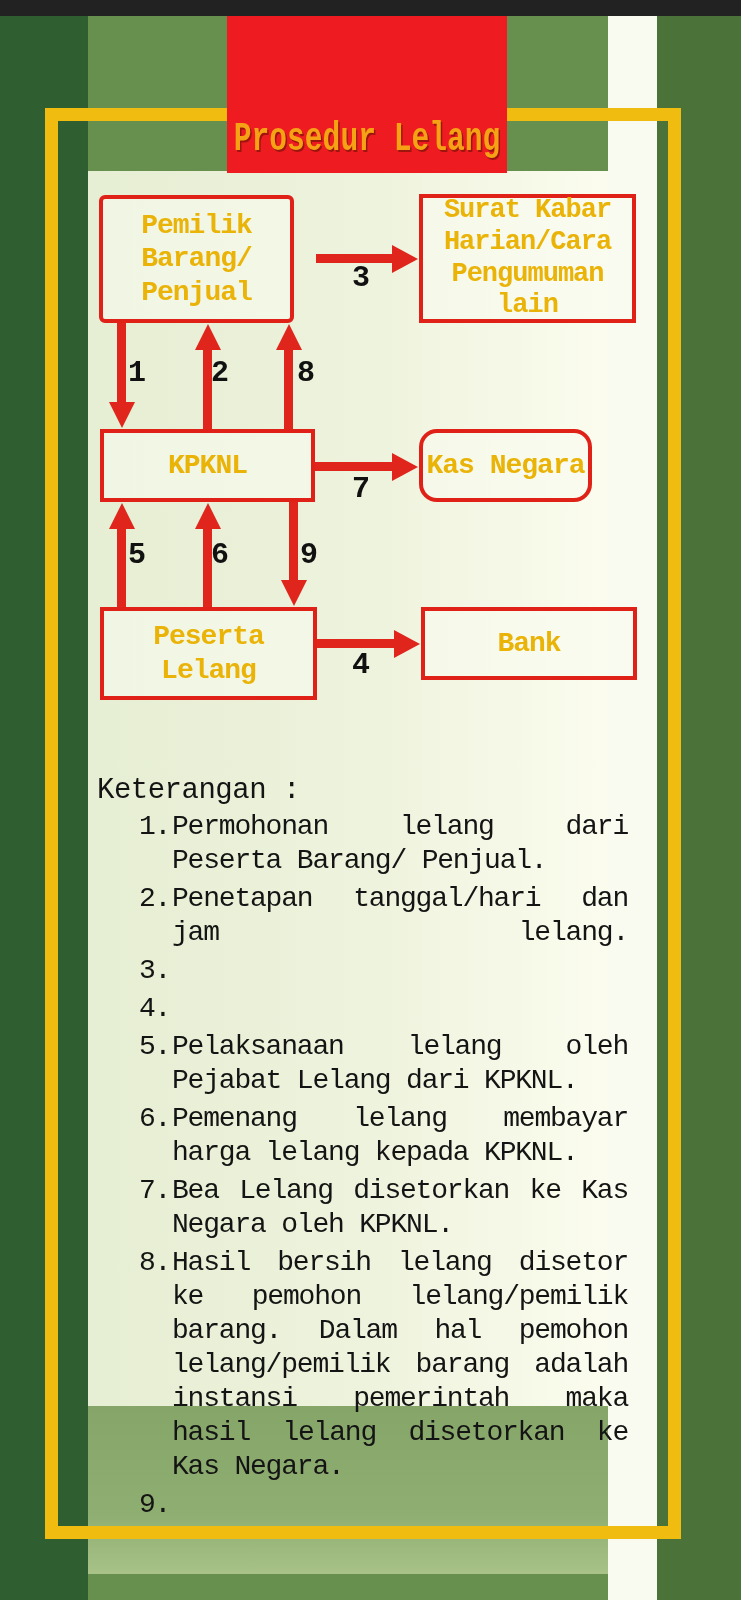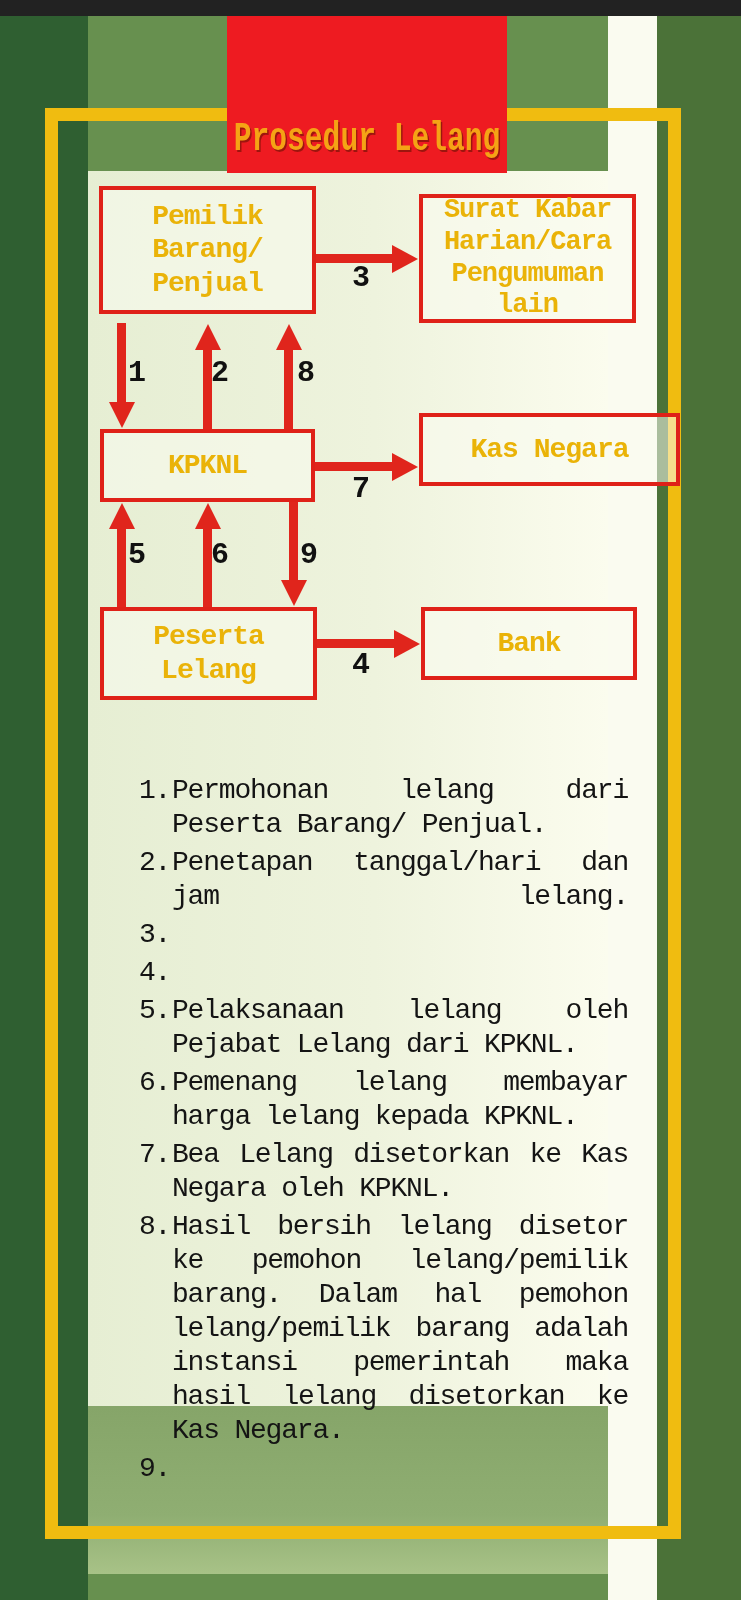--- a/index.html
+++ b/index.html
@@ -87,34 +87,34 @@
 
   <div class="panel-cream"></div>
   <div class="panel-sage"></div>
 
   <div class="frame"></div>
 
   <div class="banner">
     <div class="banner-title">Prosedur Lelang</div>
   </div>
 
-  <div class="fbox" style="left:99px;top:170px;width:217px;height:128px;">
+  <div class="fbox" style="left:99px;top:179px;width:195px;height:128px;border-radius:6px;">
     <div class="lbl">Pemilik Barang/
 Penjual</div>
   </div>
   <div class="fbox small-text" style="left:419px;top:178px;width:217px;height:129px;">
     <div class="lbl">Surat Kabar
 Harian/Cara
 Pengumuman
 lain</div>
   </div>
   <div class="fbox" style="left:100px;top:413px;width:215px;height:73px;align-items:center;">
     <div class="lbl">KPKNL</div>
   </div>
-  <div class="fbox" style="left:419px;top:397px;width:261px;height:73px;">
+  <div class="fbox" style="left:419px;top:413px;width:173px;height:73px;border-radius:18px;">
     <div class="lbl">Kas Negara</div>
   </div>
   <div class="fbox" style="left:100px;top:591px;width:217px;height:93px;">
     <div class="lbl">Peserta Lelang</div>
   </div>
   <div class="fbox" style="left:421px;top:591px;width:216px;height:73px;">
     <div class="lbl">Bank</div>
   </div>
 
   <div class="arrow h" style="left:316px;top:238px;width:77px;"></div>
@@ -133,20 +133,21 @@
   <div class="alabel" style="left:211px;top:342px;">2</div>
   <div class="alabel" style="left:297px;top:342px;">8</div>
   <div class="alabel" style="left:352px;top:247px;">3</div>
   <div class="alabel" style="left:352px;top:458px;">7</div>
   <div class="alabel" style="left:128px;top:524px;">5</div>
   <div class="alabel" style="left:211px;top:524px;">6</div>
   <div class="alabel" style="left:300px;top:524px;">9</div>
   <div class="alabel" style="left:352px;top:634px;">4</div>
 
   <div class="legend">
+    <div class="legend-heading">Keterangan :</div>
 
     <div class="li">
       <span class="num">1.</span>
       <span class="txt">Permohonan lelang dari Peserta Barang/ Penjual.</span>
     </div>
     <div class="li">
       <span class="num">2.</span>
       <span class="txt spread">Penetapan tanggal/hari dan jam lelang.</span>
     </div>
     <div class="li">

